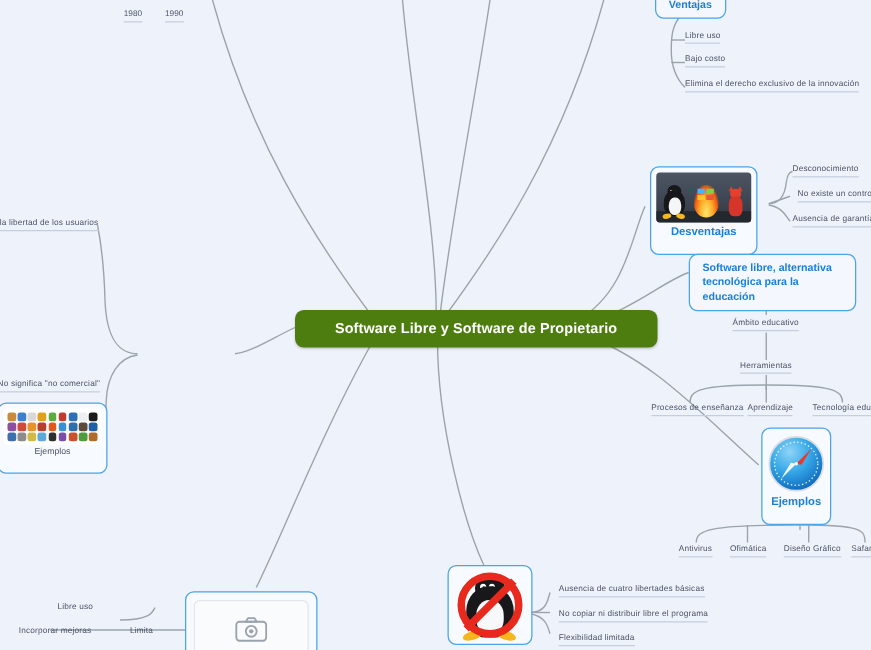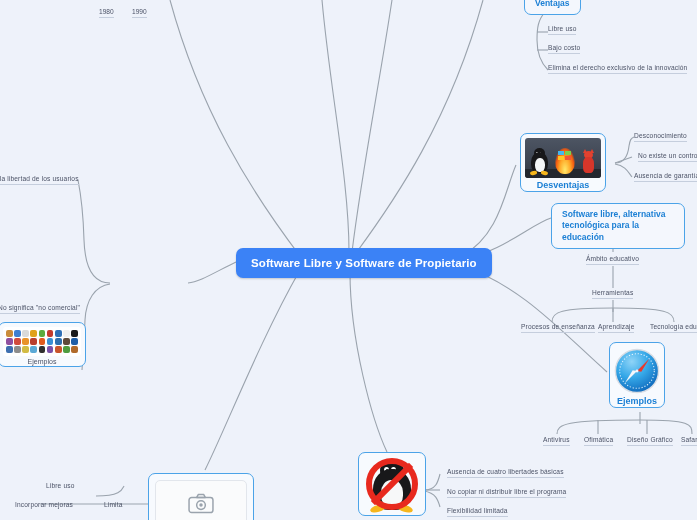--- a/index.html
+++ b/index.html
@@ -20,27 +20,27 @@
   #wires {
     position: absolute; top: 0; left: 0;
     width: 697px; height: 520px;
     pointer-events: none;
   }
 
   
   .node { position: absolute; }
 
   .central {
-    background: #3b82f6;
+    background: #4d7c0f;
     border-radius: 7px;
     color: #ffffff;
     font-weight: bold;
     font-size: 11.5px;
     letter-spacing: .1px;
-    padding: 9px 15px;
+    padding: 9px 32px;
     white-space: nowrap;
     box-shadow: 0 1px 2px rgba(0,0,0,.18);
   }
 
   .boxnode {
     background: #f4f7fd;
     border: 1.6px solid #4ba3e8;
     border-radius: 7px;
     color: #1b7fd4;
     font-weight: bold;
@@ -48,21 +48,21 @@
     padding: 5px 10px;
     white-space: nowrap;
     line-height: 1.35;
   }
   .boxnode.multiline { white-space: normal; width: 134px; }
 
   .picnode {
     background: #f7fafe;
     border: 1.6px solid #4ba3e8;
     border-radius: 7px;
-    padding: 4px 4px 0 4px;
+    padding: 4px 4px 12px 4px;
     text-align: center;
   }
   .picnode .cap {
     color: #1b7fd4;
     font-weight: bold;
     font-size: 9px;
     padding: 2px 0 1px 0;
     white-space: nowrap;
   }
 

